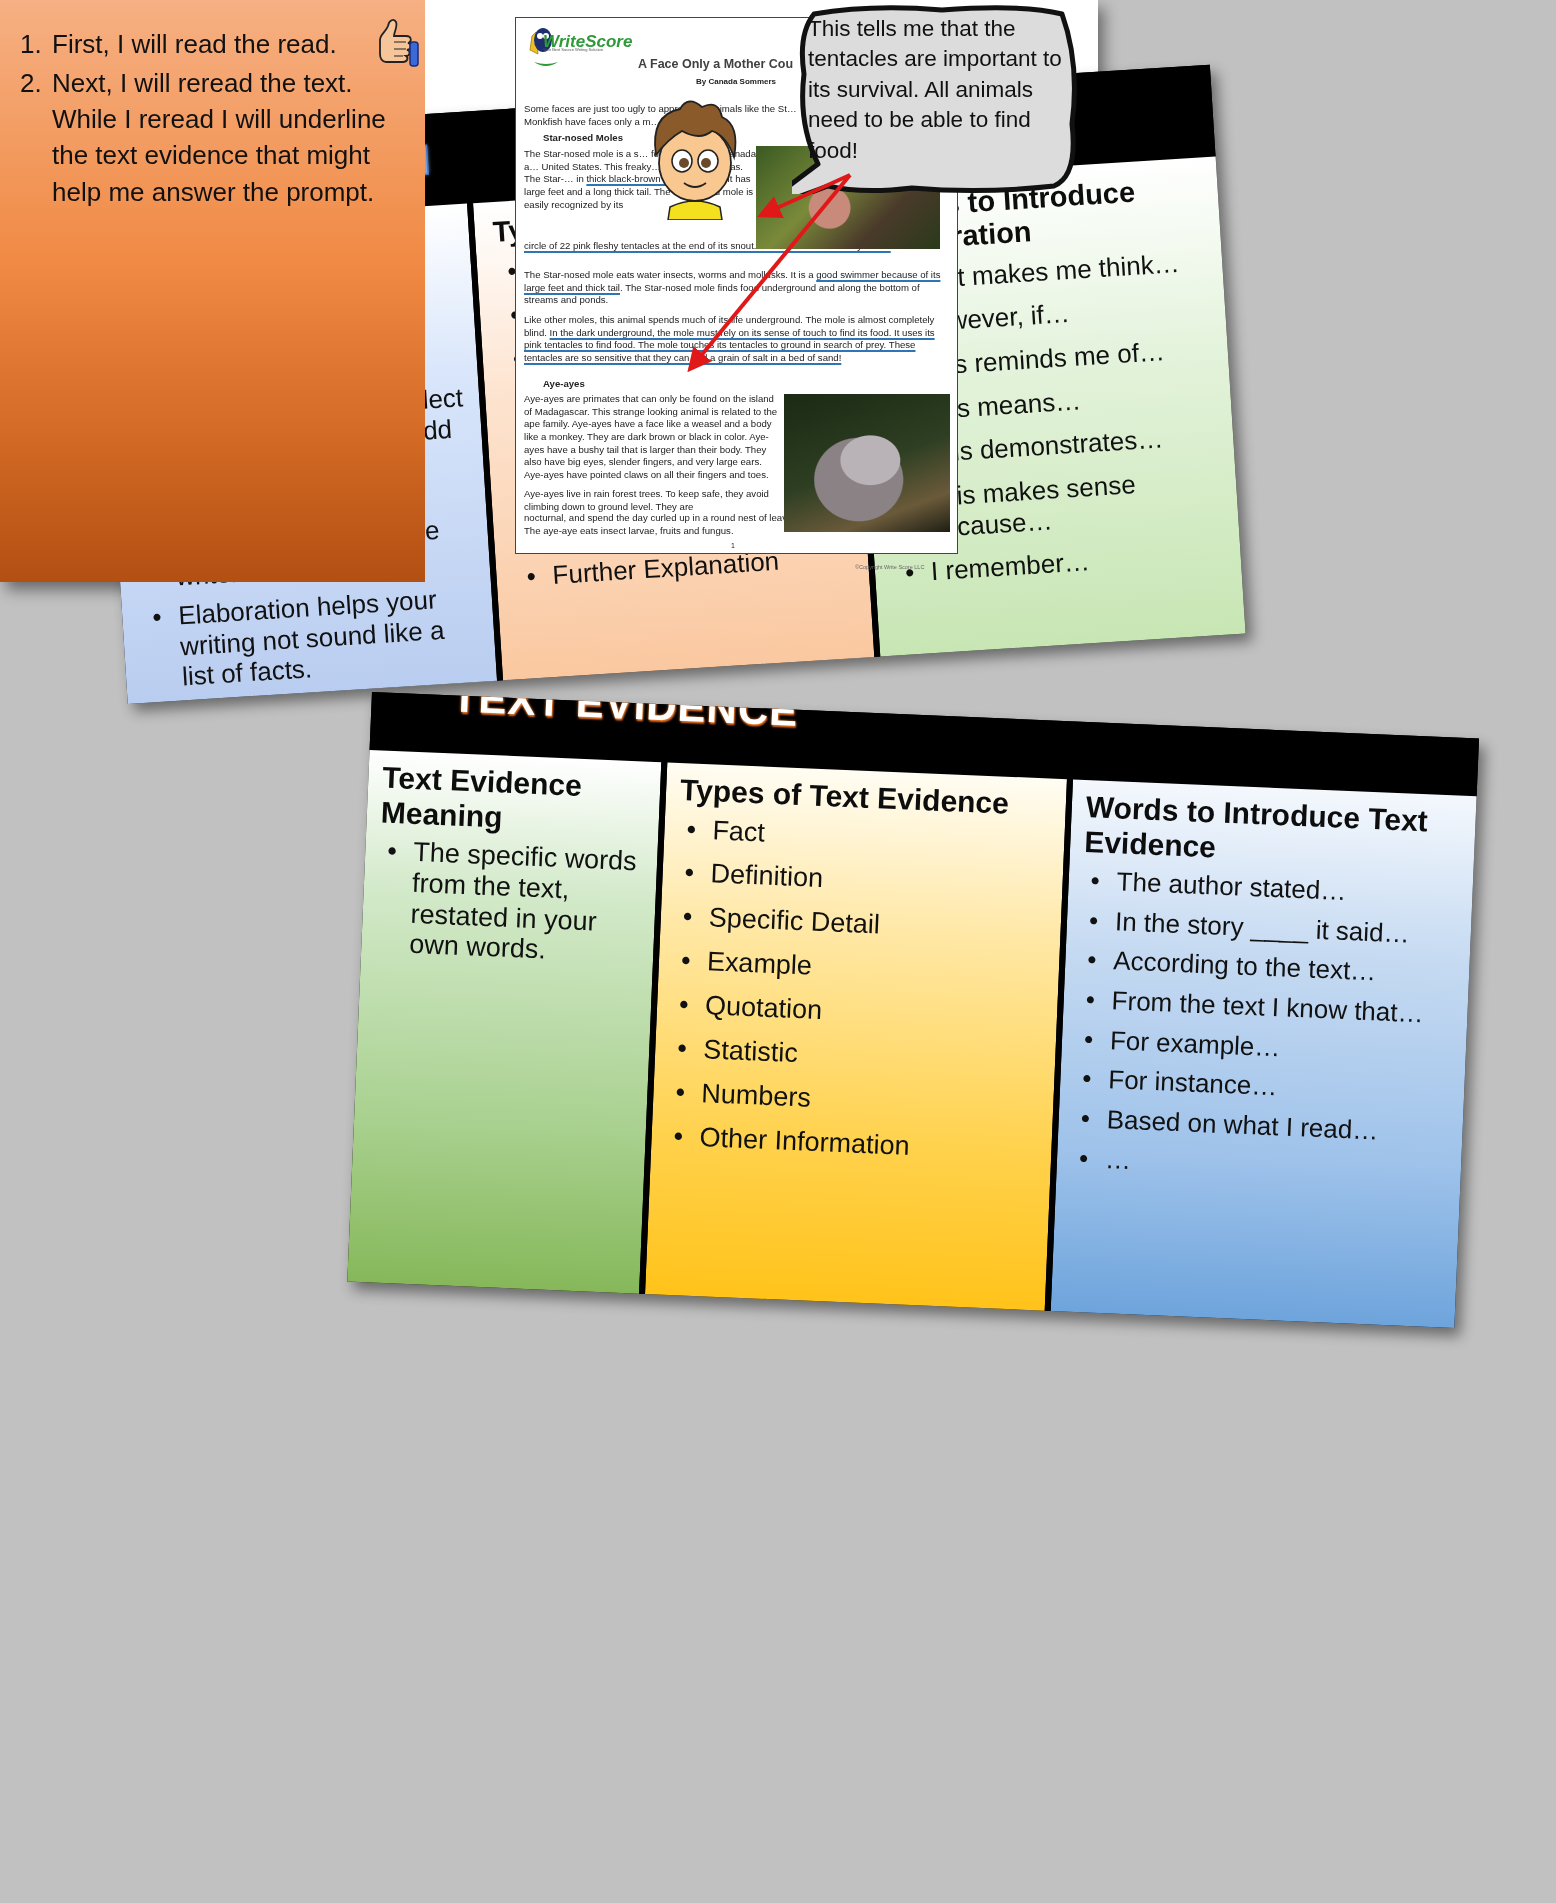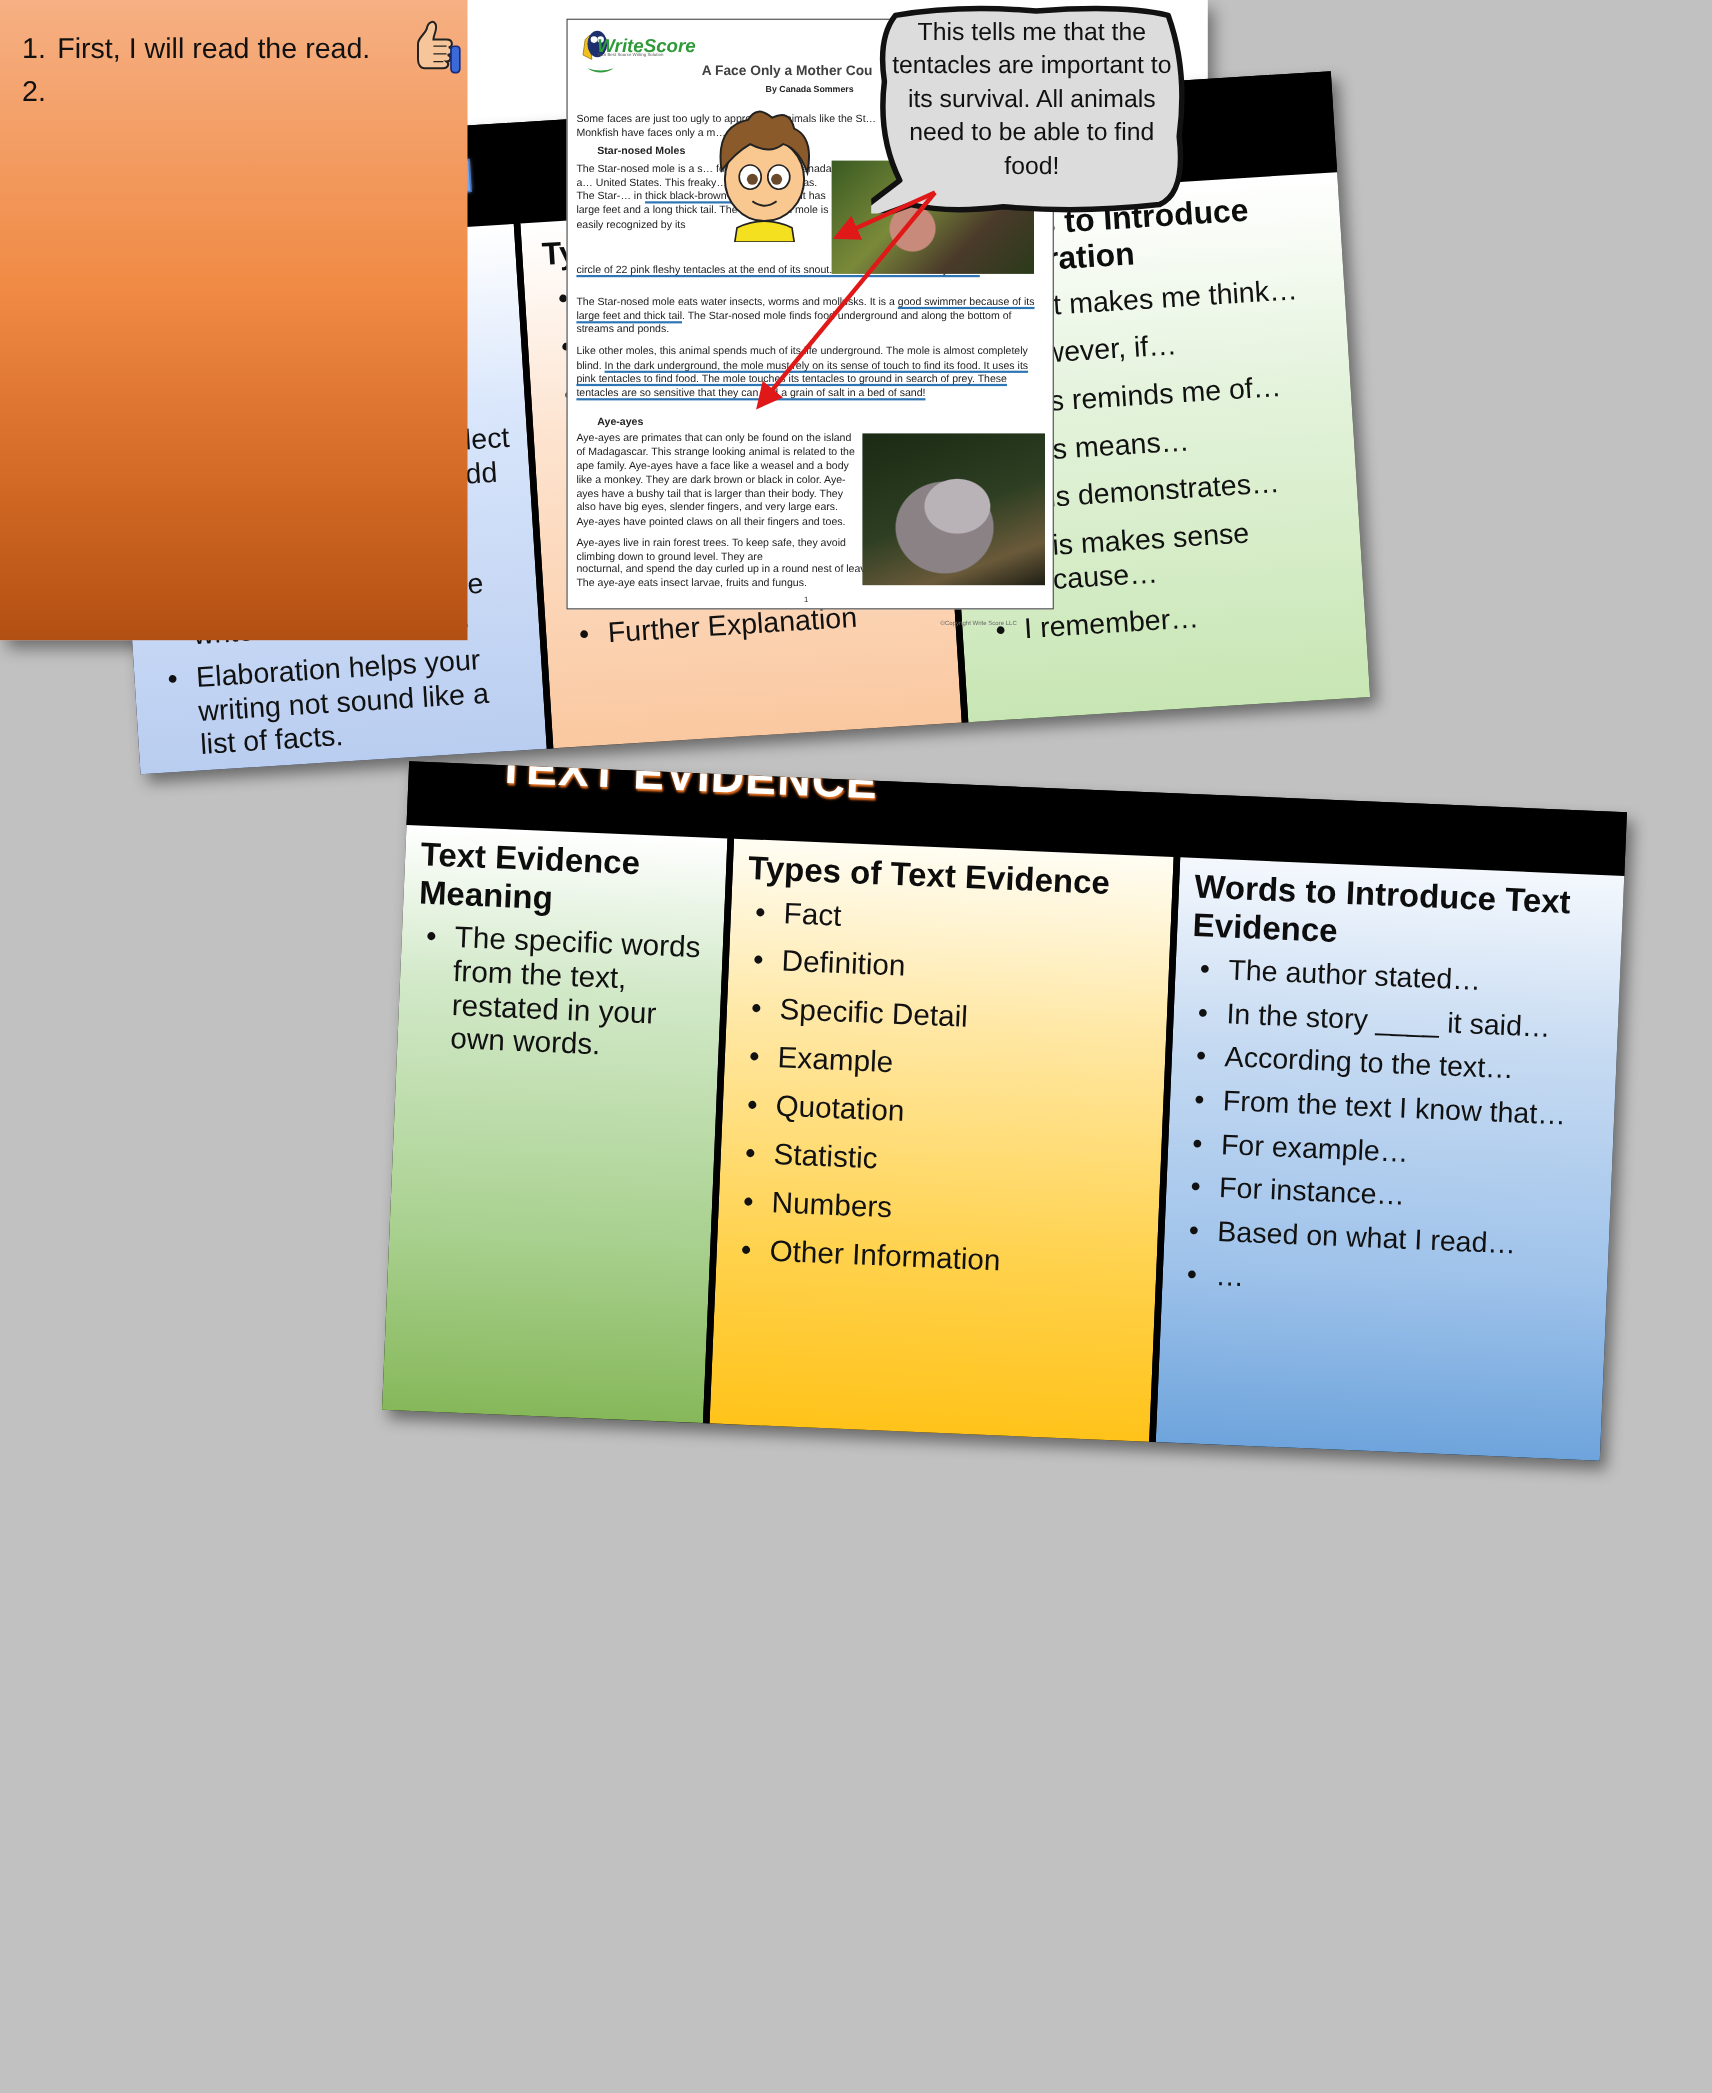--- a/index.html
+++ b/index.html
@@ -63,21 +63,21 @@
   .u { text-decoration: underline; text-decoration-color: #2e75b6; text-decoration-thickness: 1.5px; text-underline-offset: 2px; }
   #mole-photo { position: absolute; left: 240px; top: 128px; width: 184px; height: 103px;
     background: radial-gradient(circle at 40% 60%, #c88a7a 0 16%, transparent 17%), linear-gradient(135deg, #3a5a22, #7a8a3a 40%, #4a3a2a 70%, #2a3a1a); }
   #ayeaye-photo { position: absolute; left: 268px; top: 376px; width: 166px; height: 138px;
     background: radial-gradient(ellipse at 52% 48%, #b9b2b6 0 24%, transparent 25%), radial-gradient(ellipse at 45% 62%, #8a8285 0 34%, transparent 35%), linear-gradient(160deg, #1a2a14, #2d3e22 50%, #6a5a3a 80%, #1e1e14); }
   #doc-page-num { position: absolute; left: 215px; top: 524px; font-size: 7px; }
   #doc-copyright { position: absolute; left: 855px; top: 564px; font-size: 5.5px; color: #666; white-space: nowrap; }
 
   #boy-icon { position: absolute; left: 640px; top: 95px; width: 110px; height: 125px; }
   #speech-bubble { position: absolute; left: 792px; top: 4px; width: 290px; height: 190px; }
-  #bubble-text { position: absolute; left: 808px; top: 14px; width: 260px; text-align: center; font-size: 22.5px; line-height: 1.35; color: #111; }
+  #bubble-text { position: absolute; left: 808px; top: 14px; width: 260px; font-size: 22.5px; line-height: 1.35; color: #111; }
   #arrows { position: absolute; left: 0; top: 0; width: 1098px; height: 582px; pointer-events: none; }
 </style>
 </head>
 <body>
 
 <div class="slide" id="slide-elab">
   <div class="slide-head">
     <div id="elab-title">ELABORATION</div>
   </div>
   <div class="col" id="elab-c1">
@@ -155,20 +155,21 @@
 
 <div id="slide-steps">
   <div id="steps-panel">
     <ol id="steps-list">
       <li>
         <span class="num">1.</span>
         <span>First, I will read the read.</span>
       </li>
       <li>
         <span class="num">2.</span>
+        <span>Next, I will reread the text. While I reread I will underline the text evidence that might help me answer the prompt.</span>
       </li>
     </ol>
     <svg id="thumb-icon" viewBox="0 0 50 54">
       <path d="M10 24 C10 18 16 16 18 10 C19 4 24 2 26 6 C28 10 24 16 24 20 L36 20 C42 20 42 26 38 27 C42 28 42 33 37 34 C41 35 40 40 36 40 C39 42 37 46 33 46 L16 46 C12 46 10 42 10 38 Z" fill="#f6c59a" stroke="#222" stroke-width="1.8"></path>
       <path d="M24 26 L36 26 M24 33 L36 33 M24 40 L33 40" stroke="#222" stroke-width="1.2" fill="none"></path>
       <rect x="40" y="26" width="8" height="24" rx="3" fill="#3a6ad8" stroke="#1a2a7a" stroke-width="1.5"></rect>
     </svg>
   </div>
 
   <div id="doc">

